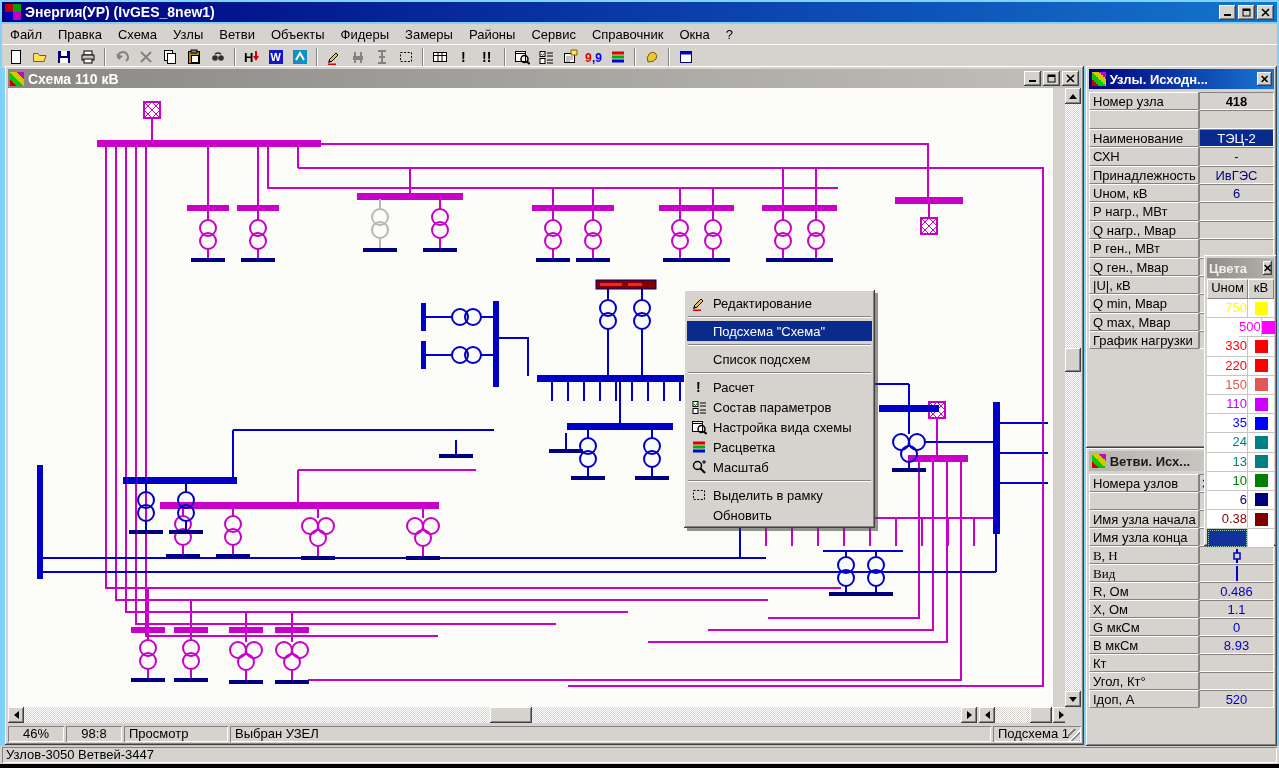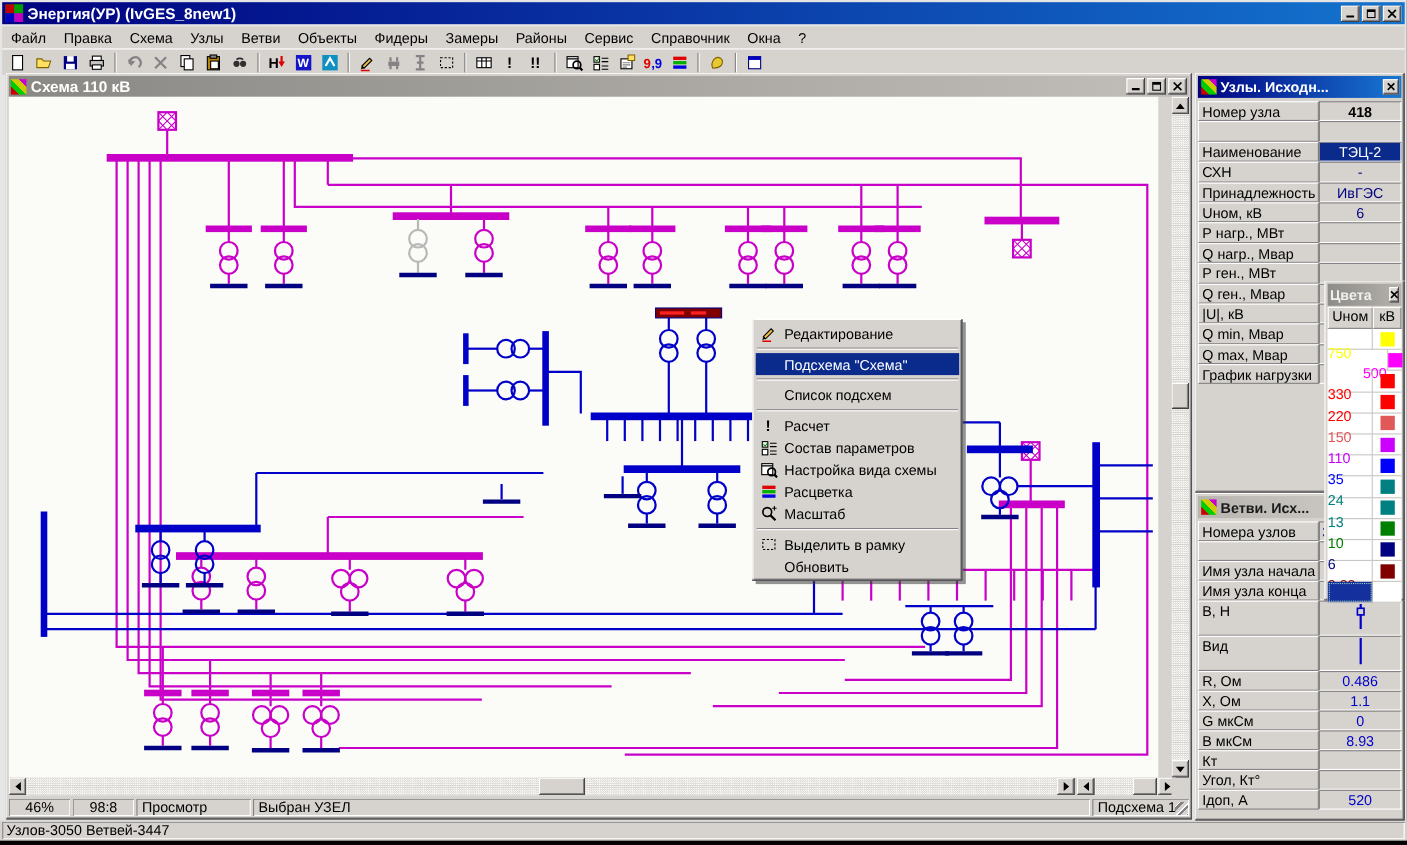--- a/index.html
+++ b/index.html
@@ -1,18 +1,18 @@
 <!DOCTYPE html>
 <html><head>
 <meta charset="utf-8">
 <style>
   * { margin:0; padding:0; box-sizing:border-box; }
   html,body { width:1279px; height:768px; overflow:hidden; background:#000; }
   body { font-family:"Liberation Sans", sans-serif; font-size:13px; color:#000; position:relative; }
-  .app { position:absolute; left:0; top:0; width:1279px; height:764px; background:#e5e5e5; }
+  .app { position:absolute; left:0; top:0; width:1279px; height:764px; background:#7dd3fc; }
 
   
   .bevel-out { box-shadow: inset -1px -1px #424142, inset 1px 1px #FFFFFF, inset -2px -2px #848284, inset 2px 2px #D6D3CE; }
 
   
   .titlebar { position:absolute; left:2px; top:2px; right:2px; height:20px;
     background:linear-gradient(90deg,#000080,#1474CE); display:flex; align-items:center; padding:0 3px; }
   .titlebar .t-text { color:#fff; font-weight:bold; font-size:14px; margin-left:4px; white-space:nowrap; }
   .tbtns { margin-left:auto; display:flex; gap:2px; }
   .tbtn { width:17px; height:15px; display:flex; align-items:center; justify-content:center; background:#D6D3CE;
@@ -75,38 +75,38 @@
   .p-title.active { background:linear-gradient(90deg,#000080,#1878D2); color:#fff; }
   .p-title.inactive-l { background:linear-gradient(90deg,#8E8C88,#B5B2AD); color:#F0EFEC; }
   .p-title.inactive-d { background:linear-gradient(90deg,#B8B5B0,#D2CFCA); color:#1a1a1a; }
   .p-title .x { margin-left:auto; width:15px; height:14px; background:#D6D3CE; color:#000;
     box-shadow: inset -1px -1px #424142, inset 1px 1px #FFFFFF, inset -2px -2px #848284;
     display:flex; align-items:center; justify-content:center; font-weight:bold; font-size:11px; }
   .p-icon { width:14px; height:14px; display:inline-block; background:linear-gradient(45deg,#C00 0 25%,#0C0 0 50%,#CC0 0 75%,#C0C 0 100%); image-rendering:pixelated; }
 
   .prow { display:flex; height:18.4px; }
   .brow { display:flex; height:18px; }
-  .brow.tall { height:32px; }
+  .brow.tall { height:18px;font-family:Liberation Serif, serif; }
   .plabel { width:110px; background:#D6D3CE; border:1px solid; border-color:#FFFFFF #848284 #848284 #FFFFFF;
     padding:1px 0 0 3px; font-size:13px; white-space:nowrap; overflow:hidden; }
   .pvalue { flex:1; border:1px solid; border-color:#848284 #FFFFFF #FFFFFF #848284; text-align:center;
     padding-top:1px; font-size:13px; color:#000080; white-space:nowrap; overflow:hidden; }
   .pvalue.black { color:#000;font-weight:bold; }
   .pvalue.selv { background:#0A2A8C; color:#fff; }
   .pvalue.leftal { text-align:left; padding-left:2px; }
   .pvalue svg { display:block; margin:0 auto; }
   .rows-wrap { margin:0 3px; }
 
   
   .chead { display:flex; height:20px; margin:0 3px; }
   .chl { width:41px; background:#D6D3CE; border:1px solid; border-color:#FFFFFF #848284 #848284 #FFFFFF; text-align:center; font-size:13px; }
   .chr { flex:1; background:#D6D3CE; border:1px solid; border-color:#FFFFFF #848284 #848284 #FFFFFF; text-align:center; font-size:13px; }
   .crows { margin:0 3px; background:#fff; }
   .crow { display:flex; height:19.2px; background:#fff; }
-  .cval { width:41px; text-align:left; font-size:13px; padding-top:14px; border-right:1px solid #C8C6C2; border-bottom:1px solid #C8C6C2; }
+  .cval { width:41px; text-align:right; font-size:13px; padding-top:1px; border-right:1px solid #C8C6C2; border-bottom:1px solid #C8C6C2; }
   .csw { flex:1; display:flex; align-items:center; justify-content:center; border-bottom:1px solid #C8C6C2; }
   .swatch { width:13px; height:13px; display:inline-block; }
   .cval.selblock { background:#14309C; outline:1px dotted #9CB; outline-offset:-2px; }
 
   
   .appstatus { position:absolute; left:0; bottom:0; width:1279px; height:18px; background:#D6D3CE; display:flex; align-items:center; }
   .appstatus .cell { flex:1; height:16px; margin:13px 2px; line-height:15px; padding-left:4px;
     box-shadow: inset 1px 1px #848284, inset -1px -1px #FFFFFF; }
 
   svg text { font-family:"Liberation Sans", sans-serif; }

